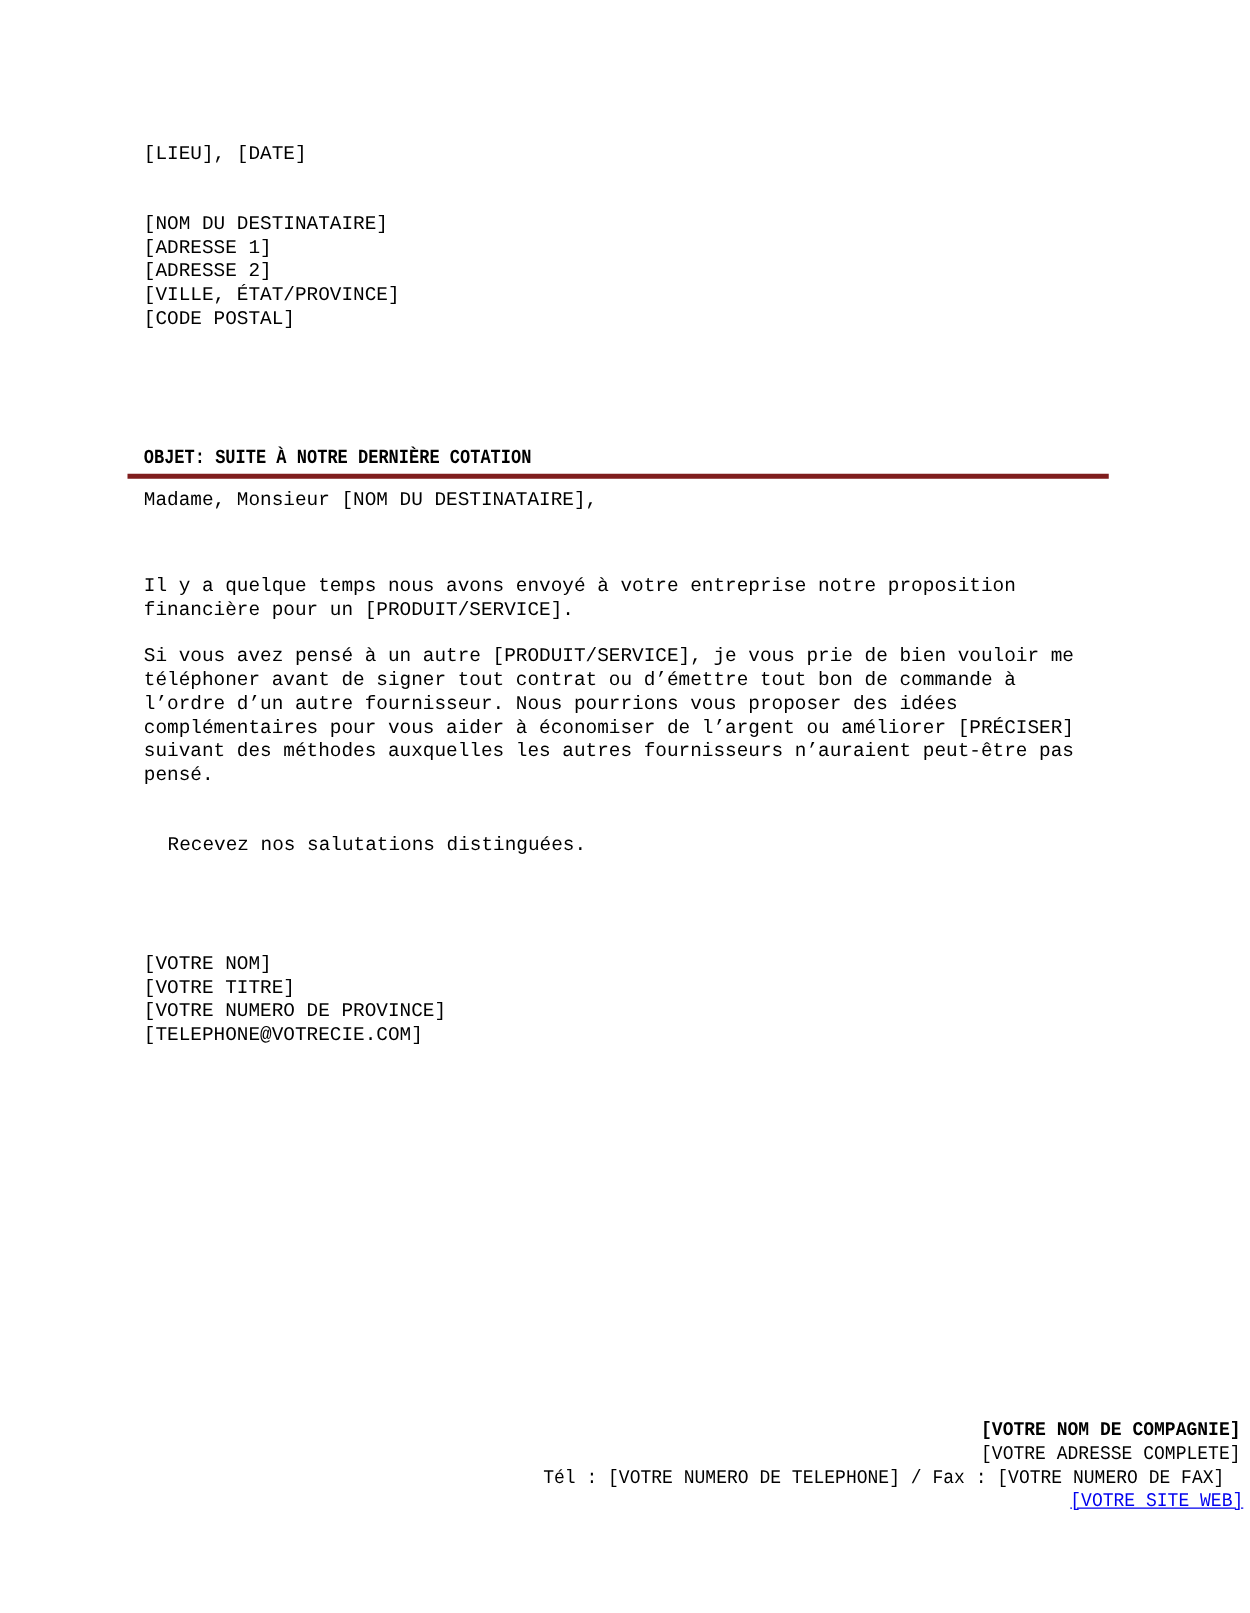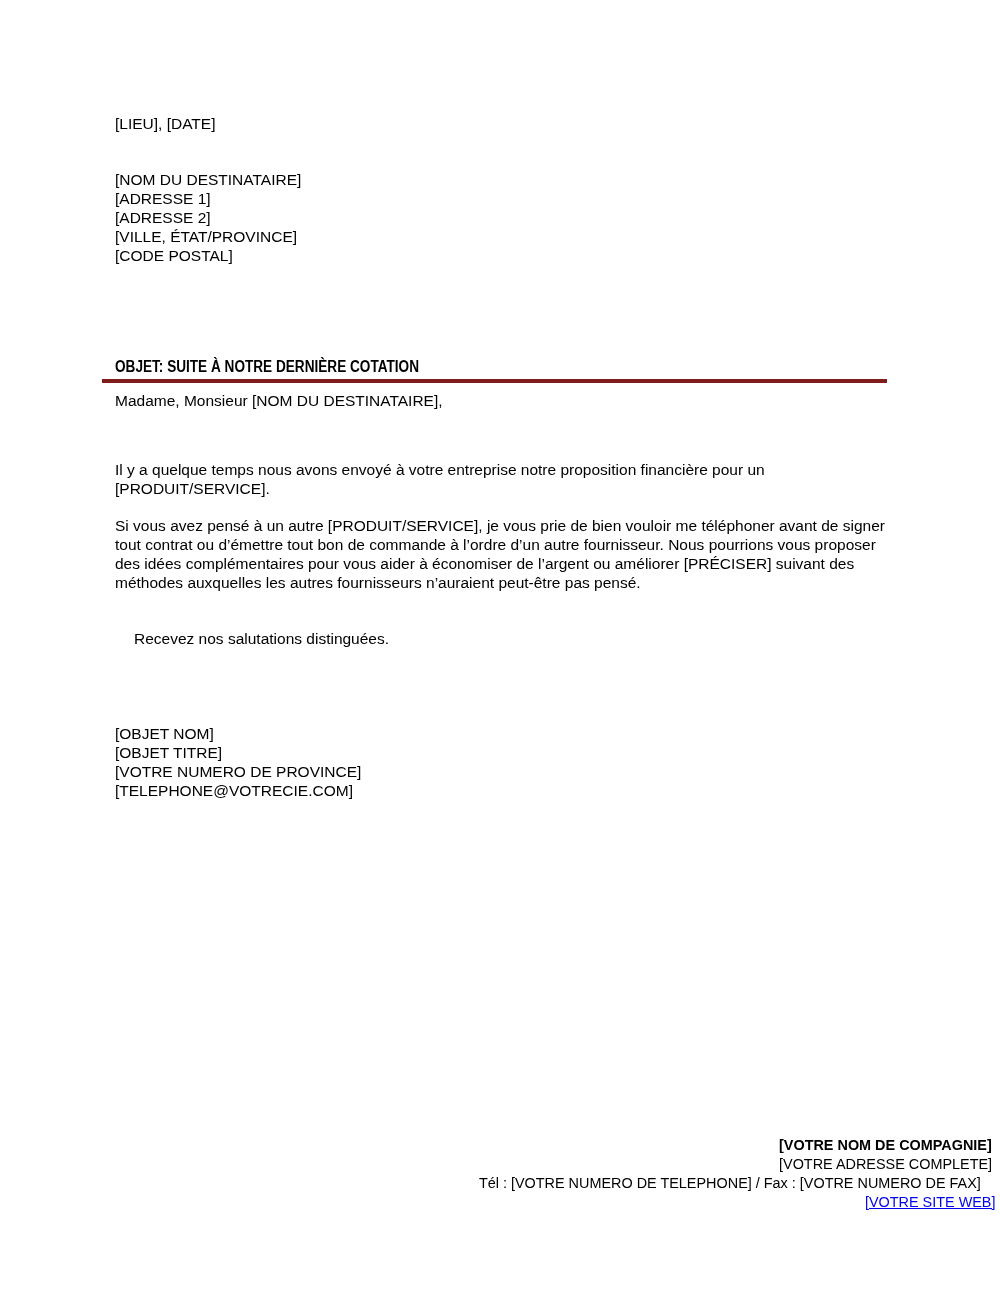--- a/index.html
+++ b/index.html
@@ -6,21 +6,21 @@
     margin: 0;
     padding: 0;
     background: #ffffff;
   }
   .page {
     position: relative;
     width: 1000px;
     height: 1290px;
     background: #ffffff;
     color: #000000;
-    font-family: Liberation Sans, sans-serif;
+    font-family: Liberation Mono, monospace;
     font-size: 15.5px;
     line-height: 19px;
     overflow: hidden;
   }
   .content {
     padding: 114px 113px 0 115px;
   }
   .line { white-space: pre; }
   .recipient-block { margin-top: 37px; }
   .subject-block {
@@ -89,22 +89,22 @@
     </div>
 
     <div class="line salutation">Madame, Monsieur [NOM DU DESTINATAIRE],</div>
 
     <p class="para para1">Il y a quelque temps nous avons envoyé à votre entreprise notre proposition financière pour un [PRODUIT/SERVICE].</p>
     <p class="para para2">Si vous avez pensé à un autre [PRODUIT/SERVICE], je vous prie de bien vouloir me téléphoner avant de signer tout contrat ou d’émettre tout bon de commande à l’ordre d’un autre fournisseur. Nous pourrions vous proposer des idées complémentaires pour vous aider à économiser de l’argent ou améliorer [PRÉCISER] suivant des méthodes auxquelles les autres fournisseurs n’auraient peut-être pas pensé.</p>
 
     <div class="line closing">Recevez nos salutations distinguées.</div>
 
     <div class="signature-block">
-      <div class="line">[OBJET NOM]</div>
-      <div class="line">[OBJET TITRE]</div>
+      <div class="line">[VOTRE NOM]</div>
+      <div class="line">[VOTRE TITRE]</div>
       <div class="line">[VOTRE NUMERO DE PROVINCE]</div>
       <div class="line">[TELEPHONE@VOTRECIE.COM]</div>
     </div>
 
   </div>
 
   <div class="footer">
     <div class="footer-line">
       <span class="fscale footer-company-text">[VOTRE NOM DE COMPAGNIE]</span>
     </div>

